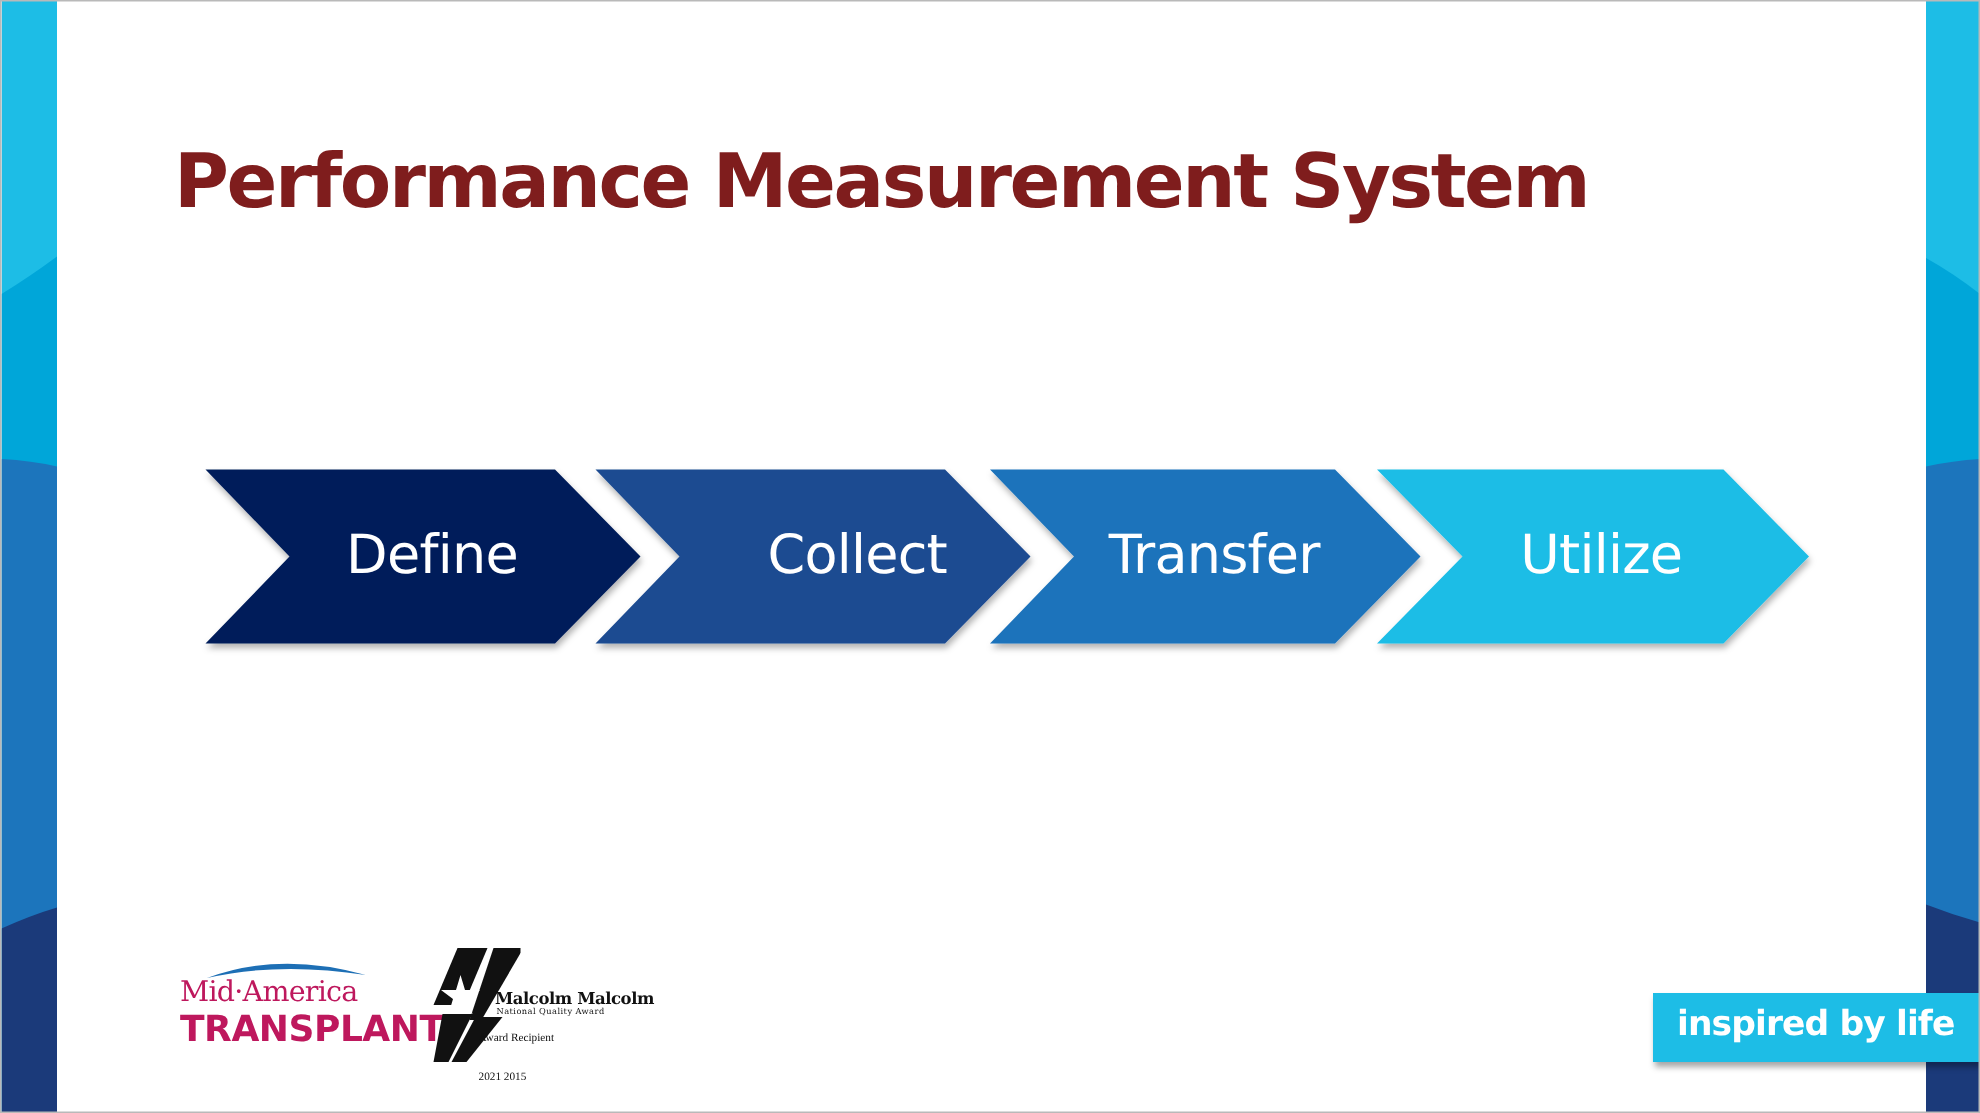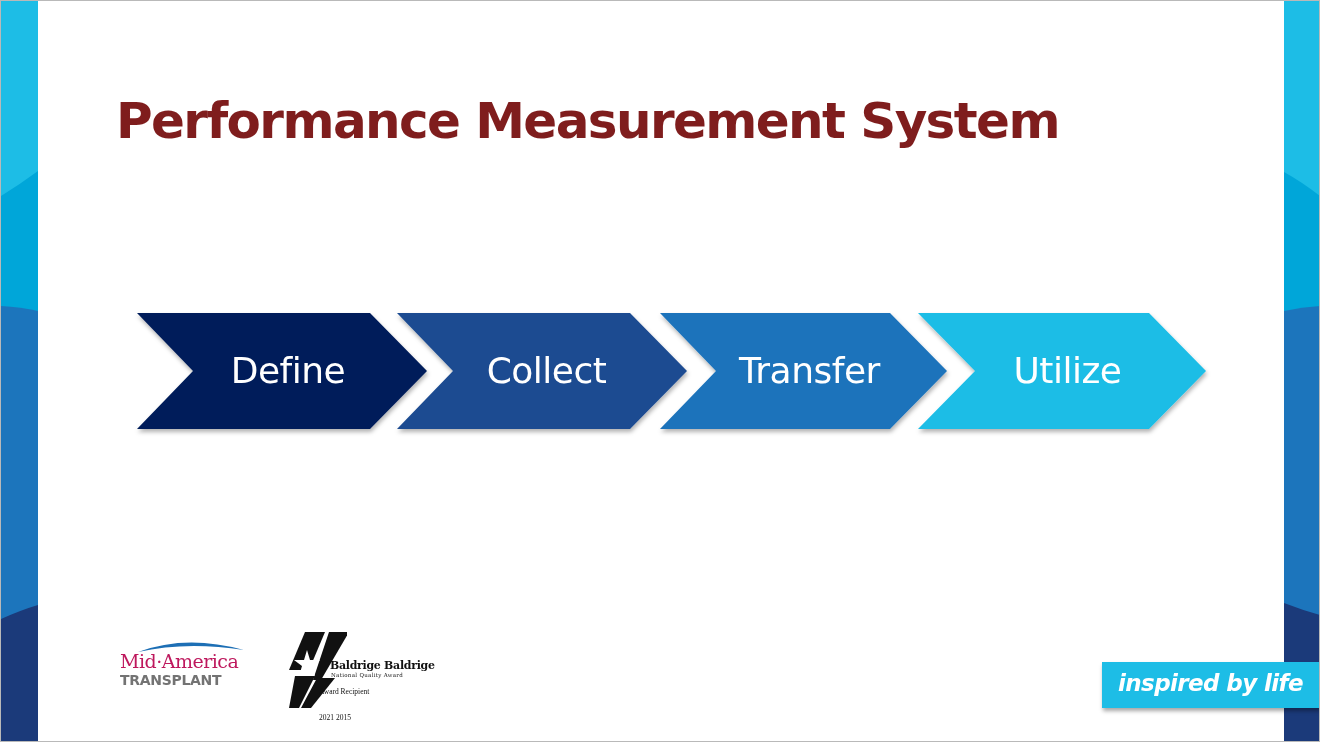--- a/index.html
+++ b/index.html
@@ -34,22 +34,22 @@
     position: absolute; left: 118px; top: 638px; width: 140px; height: 56px;
   }
   .logo-mid .arc { position: absolute; left: 18px; top: 0px; }
   .logo-mid .line1 {
     position: absolute; left: 2px; top: 12px;
     font-family: "DejaVu Serif", serif; font-size: 19px; color: #be185d;
     letter-spacing: -0.5px; white-space: nowrap;
   }
   .logo-mid .line2 {
     position: absolute; left: 2px; top: 34px;
-    font-family: "DejaVu Sans", sans-serif; font-weight: bold; font-size: 14px;
-    color: #737373; letter-spacing: -0.3px; white-space: nowrap; text-align: right;
+    font-family: "DejaVu Sans", sans-serif; font-weight: bold; font-size: 24px;
+    color: #be185d; letter-spacing: -0.3px; white-space: nowrap; text-align: right;
   }
   .logo-baldrige { position: absolute; left: 287px; top: 630px; width: 150px; height: 80px; }
   .logo-baldrige svg { position: absolute; left: 0; top: 0; }
   .bald-title {
     position: absolute; left: 43px; top: 29px;
     font-family: "DejaVu Serif", serif; font-weight: bold; font-size: 11px;
     color: #111; white-space: nowrap; letter-spacing: -0.3px;
   }
   .bald-sub {
     position: absolute; left: 44px; top: 42px;
@@ -66,21 +66,21 @@
     font-family: Liberation Serif, serif; font-size: 7.5px;
     color: #111; white-space: nowrap; text-align: right;
   }
   .tagline {
     position: absolute; left: 1102px; top: 662px; width: 218px; height: 46px;
     background: #1dbde6; box-shadow: 1px 3px 4px rgba(0,0,0,0.35);
     z-index: 5;
   }
   .tagline span {
     position: absolute; left: 16px; top: 8px;
-    font-family: "DejaVu Sans", sans-serif; font-style: italic; font-weight: bold;
+    font-family: "DejaVu Sans", sans-serif; font-weight: bold;
     font-size: 23px; color: #ffffff; letter-spacing: -0.6px; white-space: nowrap;
   }
 </style>
 </head>
 <body>
 
 <div class="slide-border"></div>
 
 <div class="sidebar" id="side-left">
   <svg width="37" height="742" viewBox="0 0 37 742">
@@ -108,42 +108,42 @@
       <filter id="shadow" x="-5%" y="-10%" width="115%" height="130%">
         <feDropShadow dx="1" dy="3" stdDeviation="2" flood-color="#000" flood-opacity="0.3"></feDropShadow>
       </filter>
     </defs>
     <polygon points="137,313 370,313 427,371 370,429 137,429 193,371" fill="#031e5a" filter="url(#shadow)"></polygon>
     <polygon points="397,313 630,313 687,371 630,429 397,429 453,371" fill="#1c4b91" filter="url(#shadow)"></polygon>
     <polygon points="660,313 890,313 947,371 890,429 660,429 716,371" fill="#1c73bb" filter="url(#shadow)"></polygon>
     <polygon points="918,313 1149,313 1206,371 1149,429 918,429 975,371" fill="#1dbde6" filter="url(#shadow)"></polygon>
   </svg>
   <div class="step-label" style="left:193px;width:190px;">Define</div>
-  <div class="step-label" style="left:453px;width:187px;">Collect</div>
+  <div class="step-label" style="left:478px;width:187px;">Collect</div>
   <div class="step-label" style="left:716px;width:187px;">Transfer</div>
   <div class="step-label" style="left:975px;width:185px;">Utilize</div>
 </div>
 
 <div class="logo-mid">
   <svg class="arc" width="110" height="16" viewBox="0 0 110 16">
     <path d="M2 14 Q50 -4 108 12 Q50 3 2 14 Z" fill="#1d6fb5"></path>
   </svg>
   <div class="line1">Mid·America</div>
   <div class="line2">TRANSPLANT</div>
 </div>
 
 <div class="logo-baldrige">
   <svg width="60" height="80" viewBox="0 0 60 80">
     <polygon points="18,2 38,2 22,40 2,40" fill="#111"></polygon>
     <polygon points="42,2 62,2 34,50 26,50" fill="#111"></polygon>
     <polygon points="8,46 28,46 12,78 2,78" fill="#111"></polygon>
     <polygon points="30,48 48,48 24,78 14,78" fill="#111"></polygon>
     <polygon points="20,20 23,30 33,30 25,36 28,46 20,40 12,46 15,36 7,30 17,30" fill="#fff"></polygon>
   </svg>
-  <div class="bald-title">Baldrige Baldrige</div>
+  <div class="bald-title">Malcolm Malcolm</div>
   <div class="bald-sub">National Quality Award</div>
   <div class="bald-rec">Award Recipient</div>
   <div class="bald-years">2021  2015</div>
 </div>
 
 <div class="tagline">
   <span>inspired by life</span>
 </div>
 
 </body></html>

